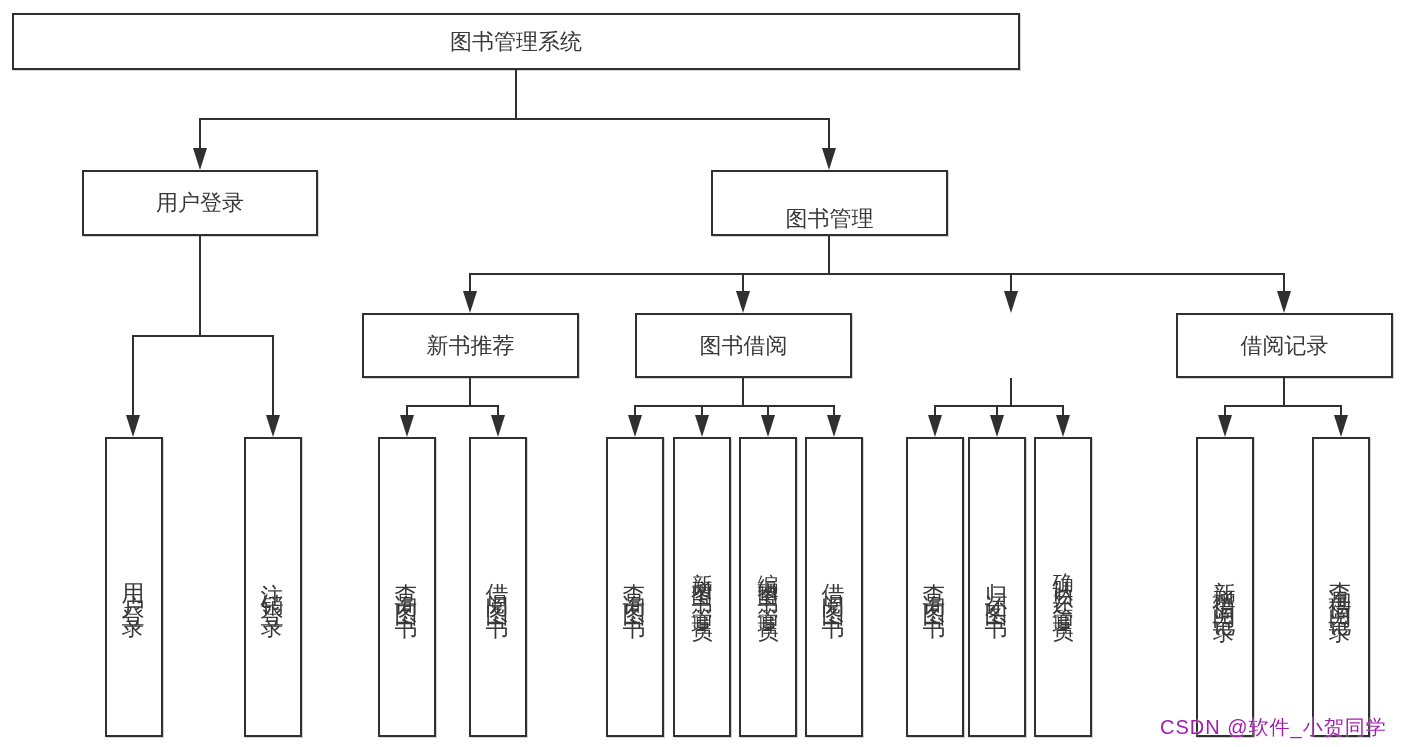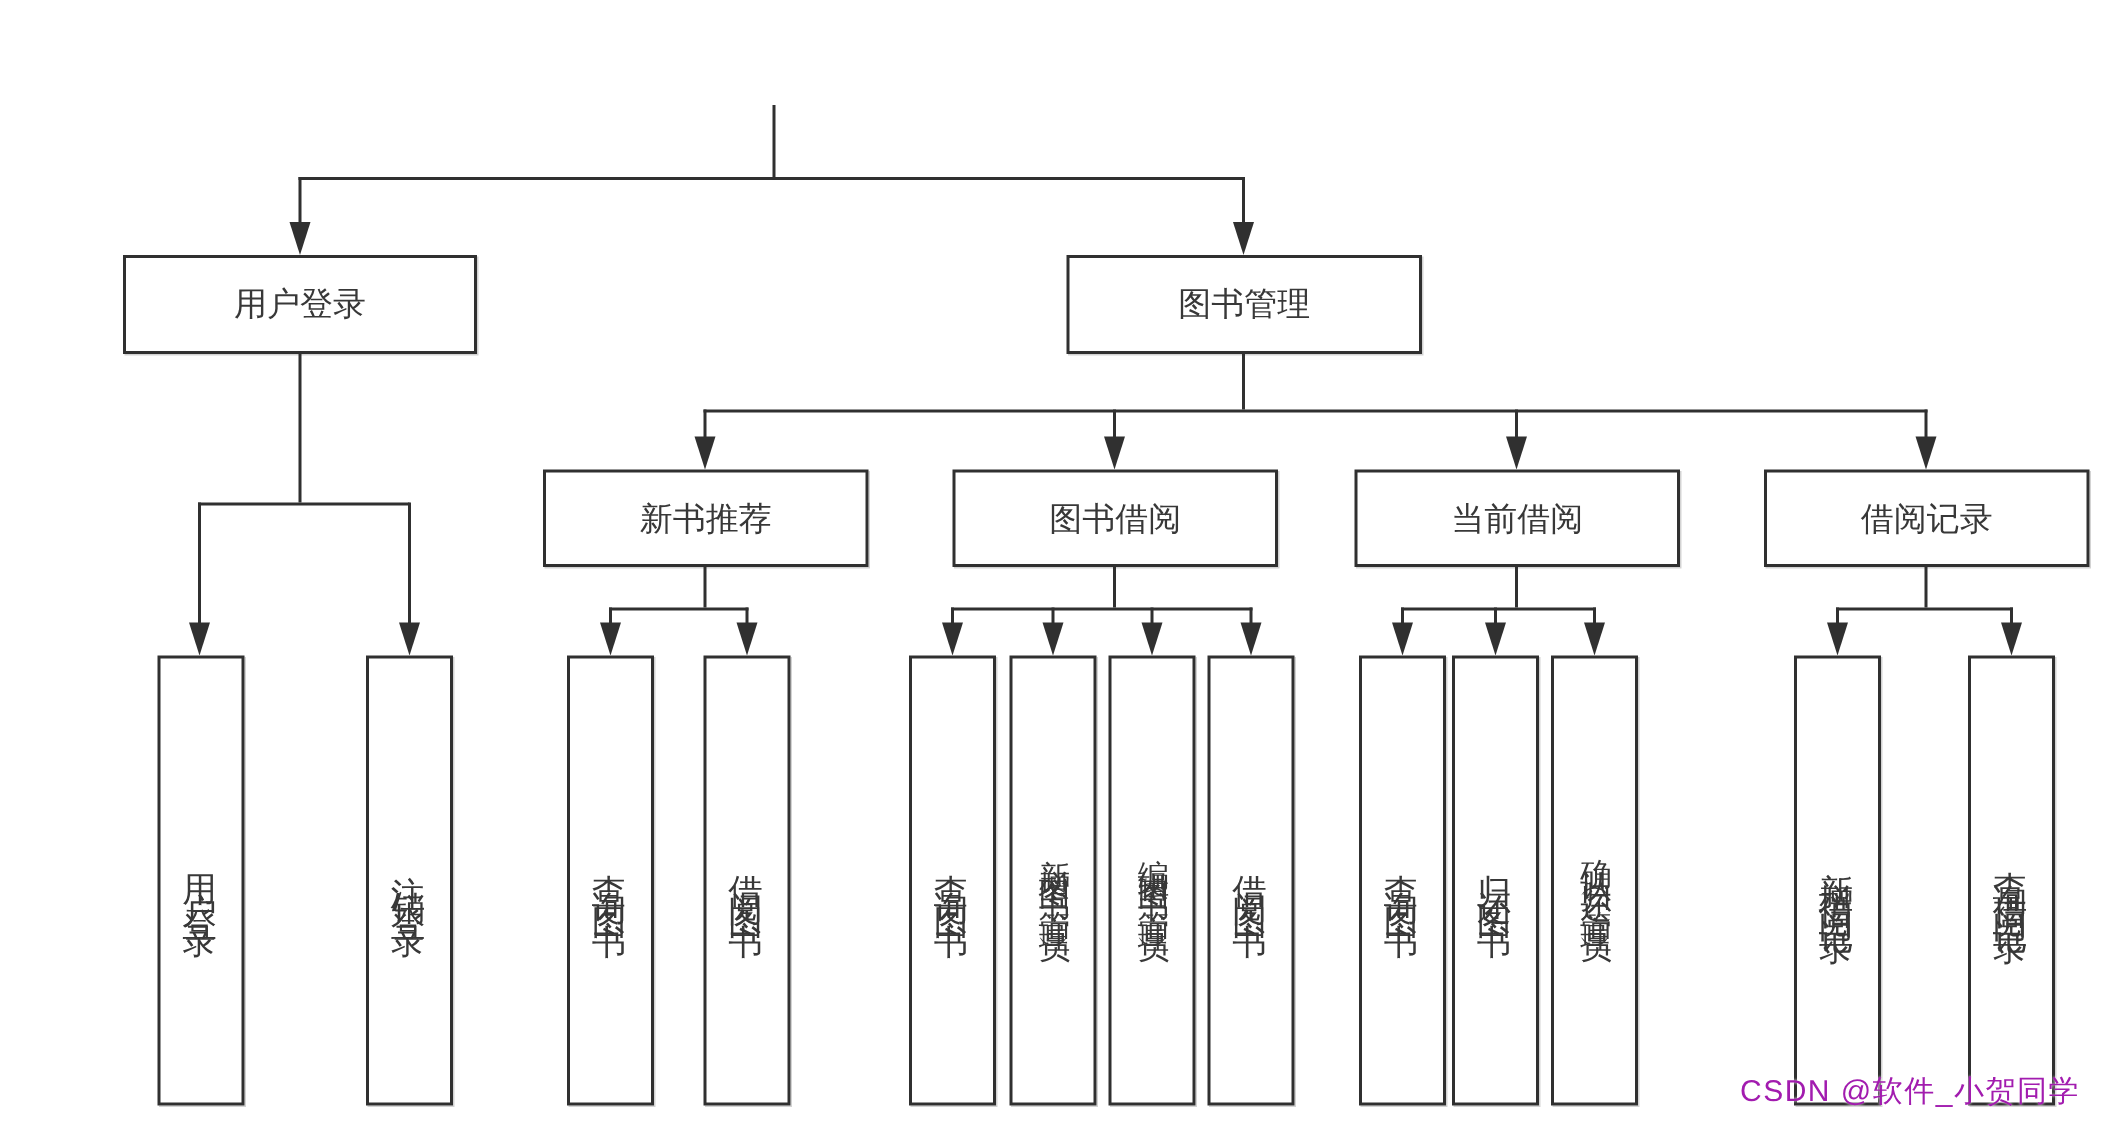--- a/index.html
+++ b/index.html
@@ -70,32 +70,35 @@
     letter-spacing: 1px;
     z-index: 10;
     text-shadow: 0 0 2px #ffffff;
   }
 </style>
 </head>
 <body>
 
 <div id="stage">
 
+  <div class="box" style="left:12px; top:13px; width:1008px; height:57px;">
+    <span>图书管理系统</span>
+  </div>
 
   <div class="vline" style="left:515px; top:70px; height:48px;"></div>
   <div class="hline" style="left:199px; top:118px; width:631px;"></div>
   <div class="vline" style="left:199px; top:118px; height:32px;"></div>
   <div class="ah" style="left:193px; top:148px;"></div>
   <div class="vline" style="left:828px; top:118px; height:32px;"></div>
   <div class="ah" style="left:822px; top:148px;"></div>
 
   <div class="box hbox" style="left:82px; top:170px; width:236px;">
     <span>用户登录</span>
   </div>
-  <div class="box hbox" style="left:711px; top:170px; width:237px;">
+  <div class="box hbox" style="left:711px; top:170px; width:237px;align-items:flex-end;">
     <span>图书管理</span>
   </div>
 
   <div class="vline" style="left:199px; top:236px; height:99px;"></div>
   <div class="hline" style="left:132px; top:335px; width:141px;"></div>
   <div class="vline" style="left:132px; top:335px; height:82px;"></div>
   <div class="ah" style="left:126px; top:415px;"></div>
   <div class="vline" style="left:272px; top:335px; height:82px;"></div>
   <div class="ah" style="left:266px; top:415px;"></div>
 
@@ -109,23 +112,20 @@
   <div class="ah" style="left:1004px; top:291px;"></div>
   <div class="vline" style="left:1283px; top:273px; height:20px;"></div>
   <div class="ah" style="left:1277px; top:291px;"></div>
 
   <div class="box hbox" style="left:635px; top:313px; width:217px; height:65px;">
     <span>图书借阅</span>
   </div>
   <div class="box hbox" style="left:362px; top:313px; width:217px; height:65px;">
     <span>新书推荐</span>
   </div>
-  <div class="box hbox" style="left:903px; top:313px; width:217px; height:65px;">
-    <span>当前借阅</span>
-  </div>
   <div class="box hbox" style="left:1176px; top:313px; width:217px; height:65px;">
     <span>借阅记录</span>
   </div>
 
   <div class="vline" style="left:469px; top:378px; height:27px;"></div>
   <div class="hline" style="left:406px; top:405px; width:93px;"></div>
   <div class="vline" style="left:406px; top:405px; height:12px;"></div>
   <div class="ah" style="left:400px; top:415px;"></div>
   <div class="vline" style="left:497px; top:405px; height:12px;"></div>
   <div class="ah" style="left:491px; top:415px;"></div>

